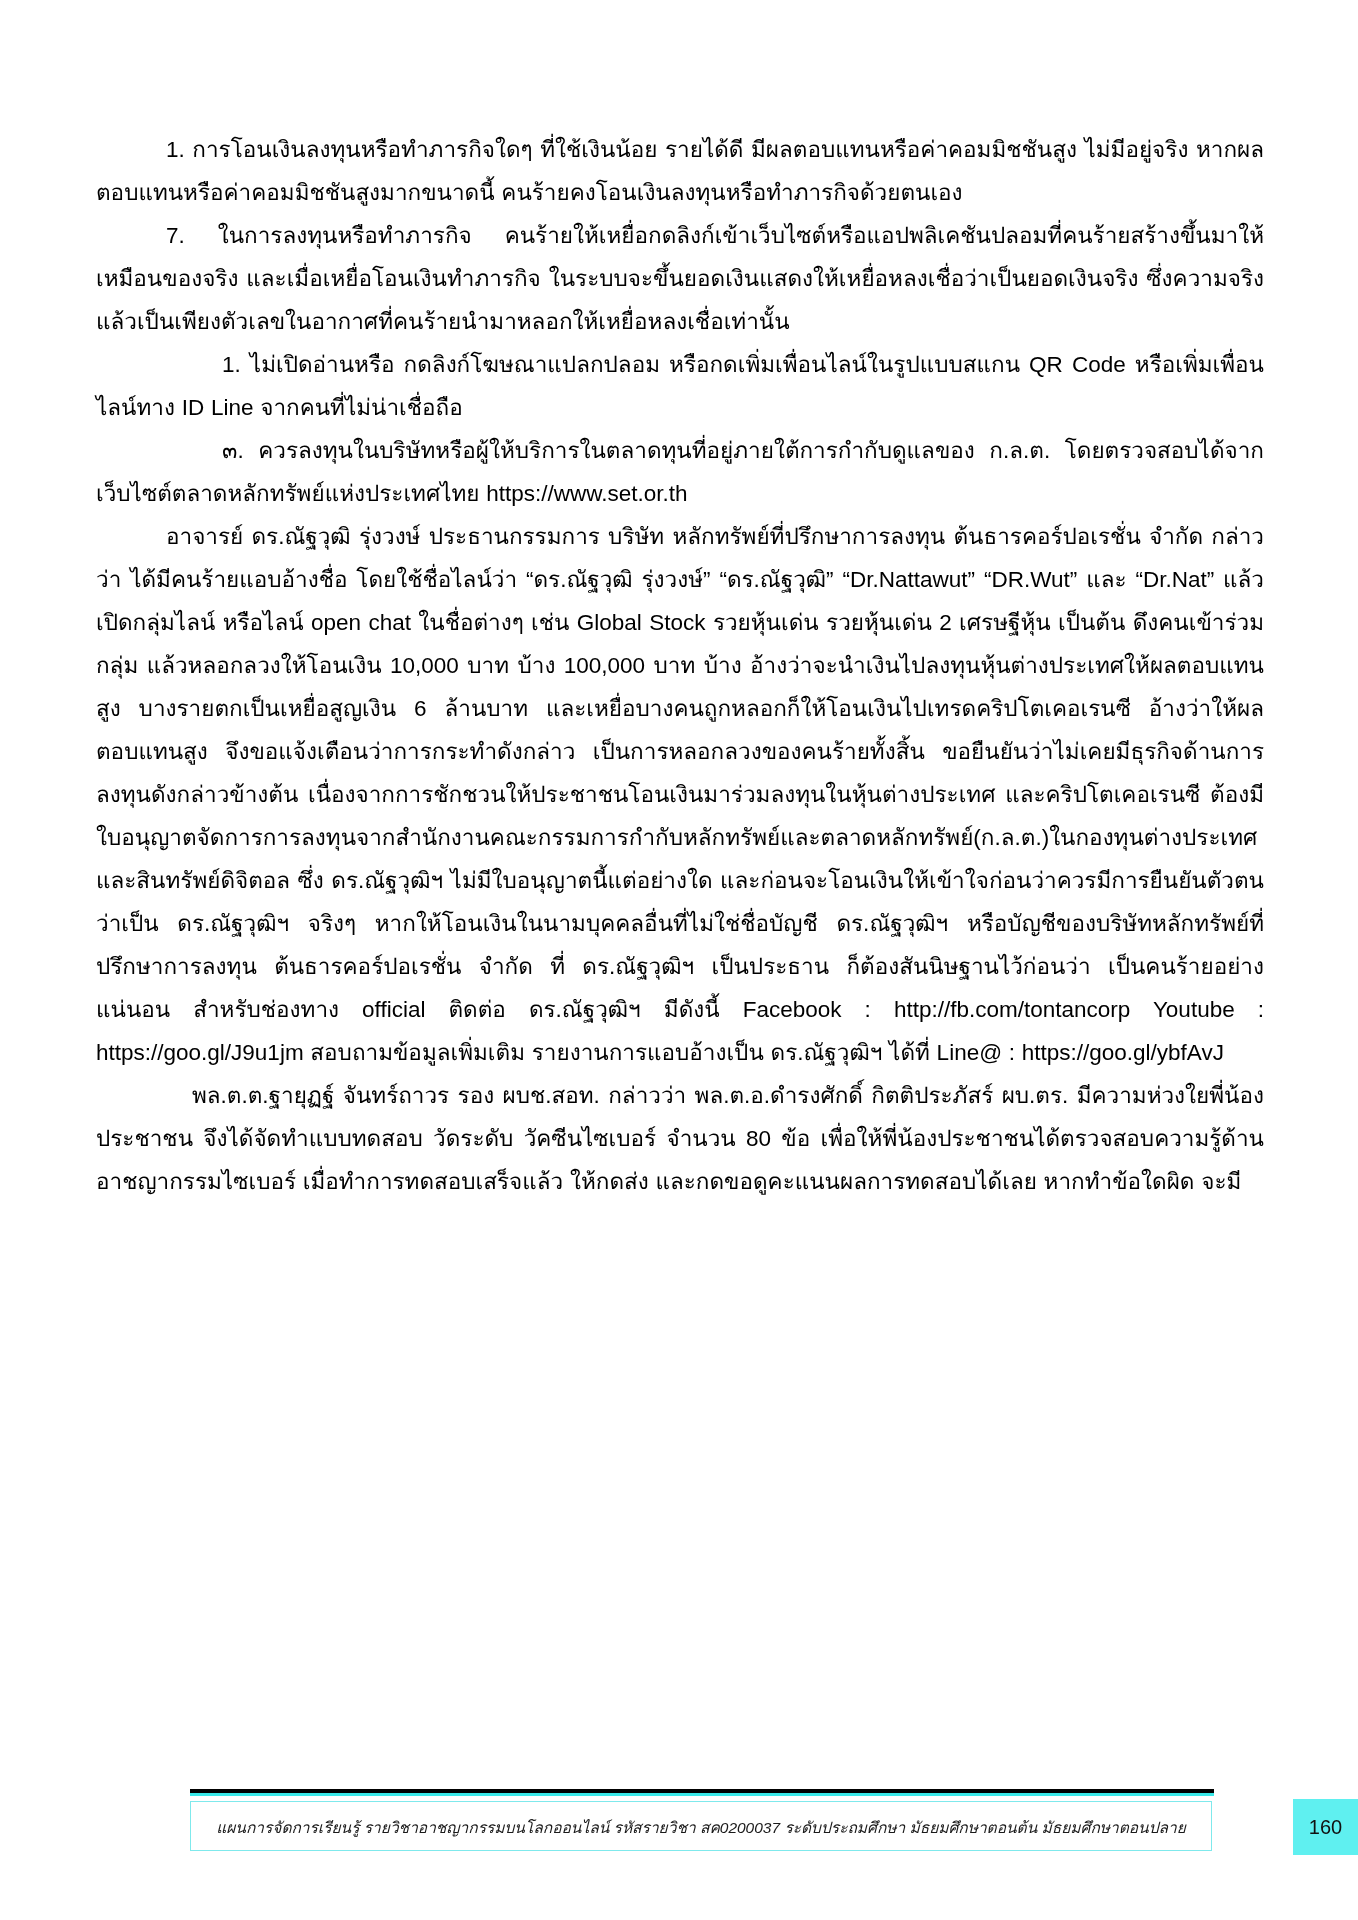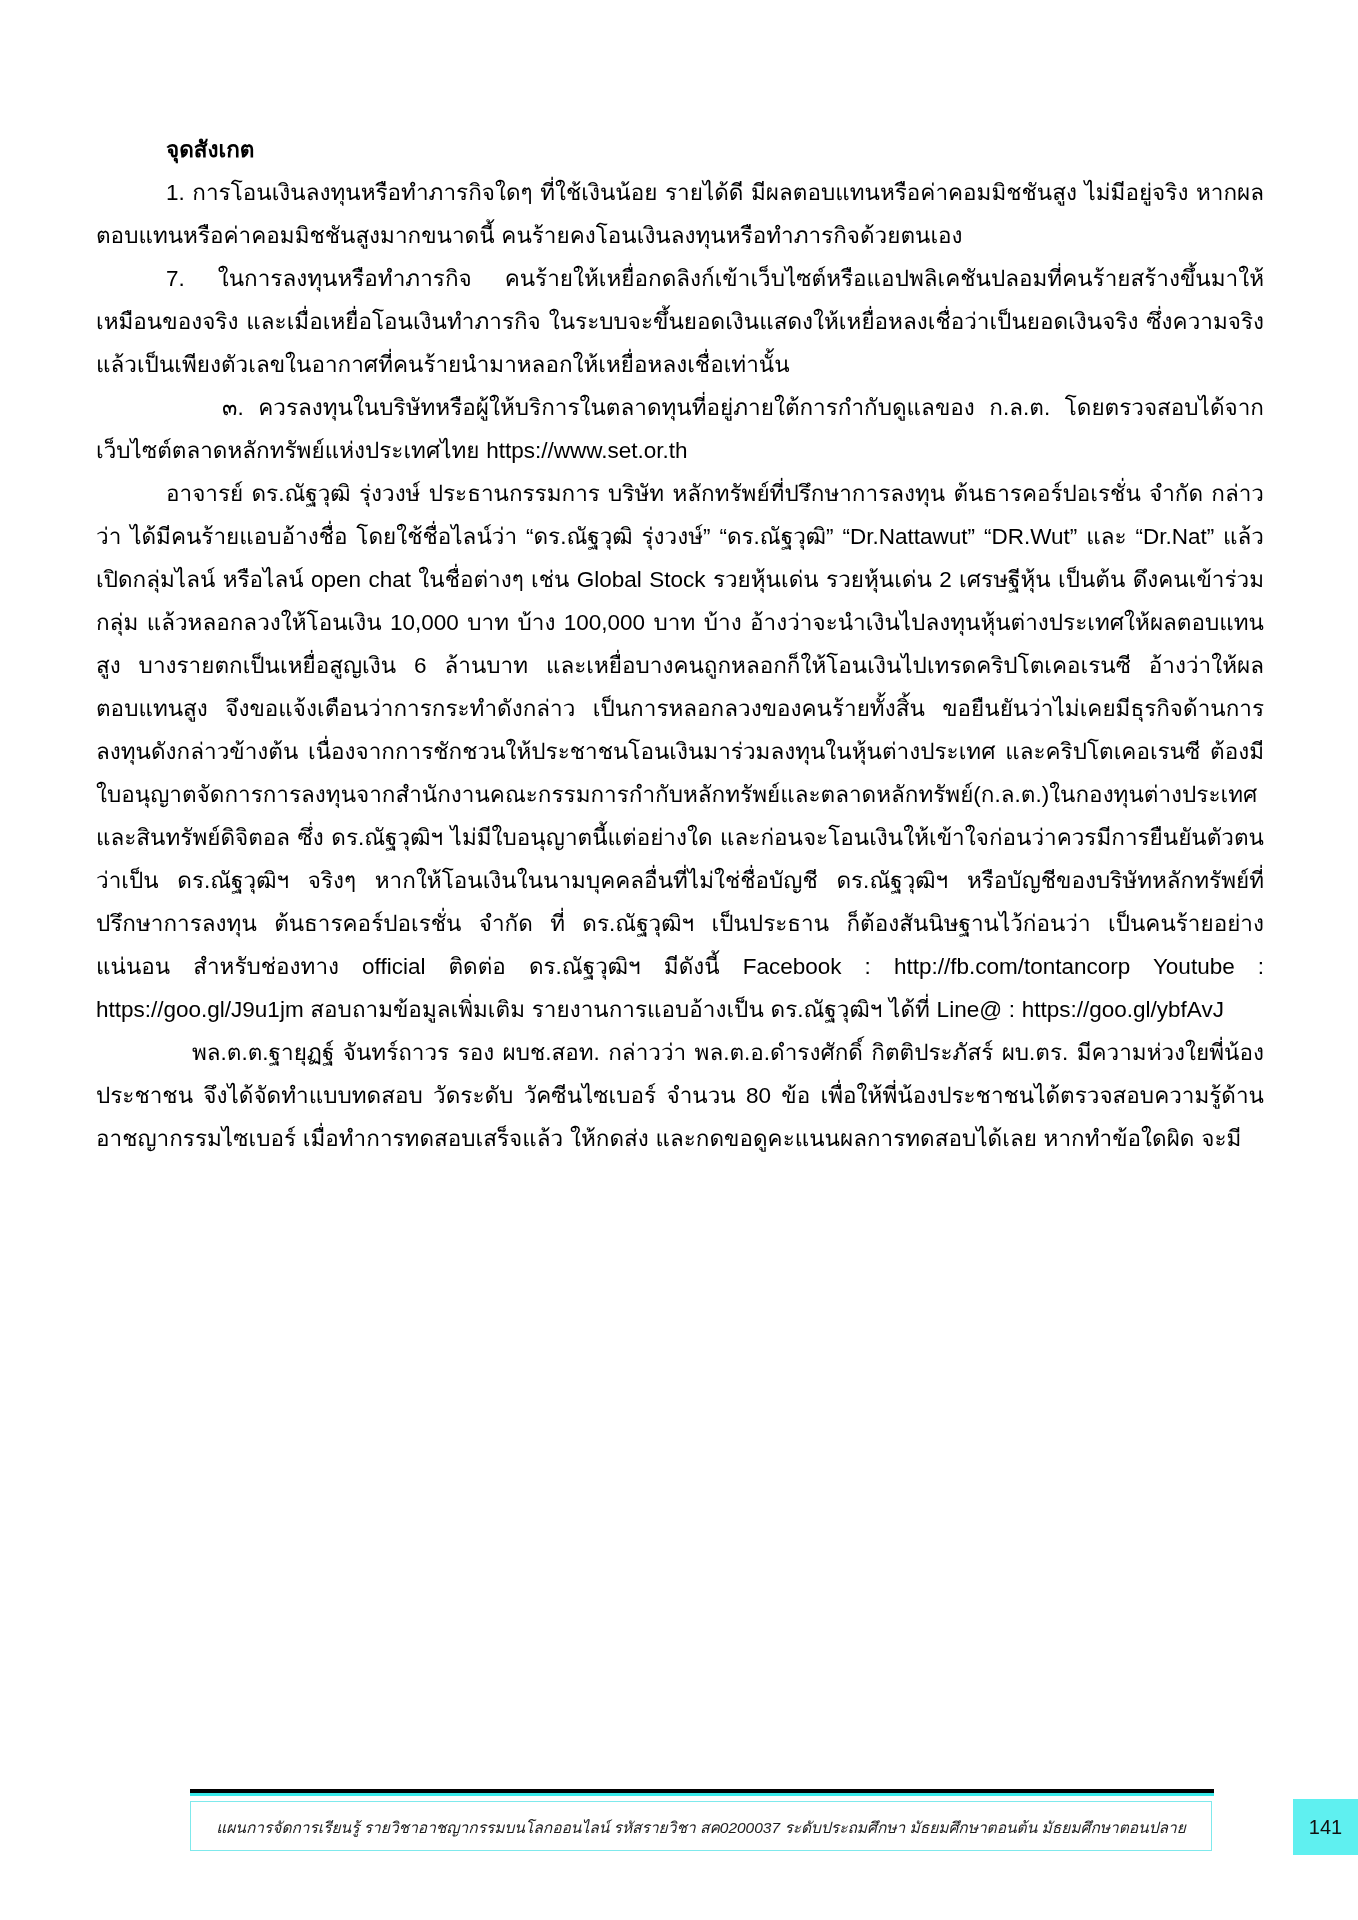--- a/index.html
+++ b/index.html
@@ -115,40 +115,40 @@
   }
 </style>
 </head>
 <body>
 
 <div class="page">
 
   <div class="content">
 
 
-    <p class="heading indent-head">จุดสังเกต</p>
 
     <p class="para indent-1">1.  การโอนเงินลงทุนหรือทำภารกิจใดๆ ที่ใช้เงินน้อย  รายได้ดี  มีผลตอบแทนหรือค่าคอมมิชชันสูง  ไม่มีอยู่จริง หากผลตอบแทนหรือค่าคอมมิชชันสูงมากขนาดนี้  คนร้ายคงโอนเงินลงทุนหรือทำภารกิจด้วยตนเอง</p>
 
     <p class="para indent-1">7. ในการลงทุนหรือทำภารกิจ  คนร้ายให้เหยื่อกดลิงก์เข้าเว็บไซต์หรือแอปพลิเคชันปลอมที่คนร้ายสร้างขึ้นมาให้เหมือนของจริง  และเมื่อเหยื่อโอนเงินทำภารกิจ ในระบบจะขึ้นยอดเงินแสดงให้เหยื่อหลงเชื่อว่าเป็นยอดเงินจริง ซึ่งความจริงแล้วเป็นเพียงตัวเลขในอากาศที่คนร้ายนำมาหลอกให้เหยื่อหลงเชื่อเท่านั้น</p>
 
 
 
+    <p class="para indent-3">1. ไม่เปิดอ่านหรือ กดลิงก์โฆษณาแปลกปลอม หรือกดเพิ่มเพื่อนไลน์ในรูปแบบสแกน QR Code หรือเพิ่มเพื่อนไลน์ทาง ID Line จากคนที่ไม่น่าเชื่อถือ</p>
 
 
     <p class="para indent-3">๓. ควรลงทุนในบริษัทหรือผู้ให้บริการในตลาดทุนที่อยู่ภายใต้การกำกับดูแลของ ก.ล.ต. โดยตรวจสอบได้จากเว็บไซต์ตลาดหลักทรัพย์แห่งประเทศไทย  https://www.set.or.th</p>
 
     <p class="para indent-1">อาจารย์ ดร.ณัฐวุฒิ รุ่งวงษ์ ประธานกรรมการ บริษัท หลักทรัพย์ที่ปรึกษาการลงทุน ต้นธารคอร์ปอเรชั่น จำกัด กล่าวว่า  ได้มีคนร้ายแอบอ้างชื่อ โดยใช้ชื่อไลน์ว่า “ดร.ณัฐวุฒิ รุ่งวงษ์” “ดร.ณัฐวุฒิ”  “Dr.Nattawut” “DR.Wut” และ “Dr.Nat” แล้วเปิดกลุ่มไลน์ หรือไลน์ open chat ในชื่อต่างๆ เช่น Global Stock รวยหุ้นเด่น รวยหุ้นเด่น 2 เศรษฐีหุ้น เป็นต้น ดึงคนเข้าร่วมกลุ่ม แล้วหลอกลวงให้โอนเงิน 10,000 บาท บ้าง 100,000 บาท บ้าง อ้างว่าจะนำเงินไปลงทุนหุ้นต่างประเทศให้ผลตอบแทนสูง บางรายตกเป็นเหยื่อสูญเงิน 6 ล้านบาท และเหยื่อบางคนถูกหลอกก็ให้โอนเงินไปเทรดคริปโตเคอเรนซี อ้างว่าให้ผลตอบแทนสูง จึงขอแจ้งเตือนว่าการกระทำดังกล่าว  เป็นการหลอกลวงของคนร้ายทั้งสิ้น ขอยืนยันว่าไม่เคยมีธุรกิจด้านการลงทุนดังกล่าวข้างต้น เนื่องจากการชักชวนให้ประชาชนโอนเงินมาร่วมลงทุนในหุ้นต่างประเทศ และคริปโตเคอเรนซี ต้องมีใบอนุญาตจัดการการลงทุนจากสำนักงานคณะกรรมการกำกับหลักทรัพย์และตลาดหลักทรัพย์(ก.ล.ต.)ในกองทุนต่างประเทศ และสินทรัพย์ดิจิตอล ซึ่ง ดร.ณัฐวุฒิฯ ไม่มีใบอนุญาตนี้แต่อย่างใด และก่อนจะโอนเงินให้เข้าใจก่อนว่าควรมีการยืนยันตัวตนว่าเป็น ดร.ณัฐวุฒิฯ จริงๆ หากให้โอนเงินในนามบุคคลอื่นที่ไม่ใช่ชื่อบัญชี ดร.ณัฐวุฒิฯ หรือบัญชีของบริษัทหลักทรัพย์ที่ปรึกษาการลงทุน ต้นธารคอร์ปอเรชั่น จำกัด ที่ ดร.ณัฐวุฒิฯ เป็นประธาน ก็ต้องสันนิษฐานไว้ก่อนว่า เป็นคนร้ายอย่างแน่นอน สำหรับช่องทาง official ติดต่อ ดร.ณัฐวุฒิฯ มีดังนี้ Facebook : http://fb.com/tontancorp Youtube : https://goo.gl/J9u1jm สอบถามข้อมูลเพิ่มเติม รายงานการแอบอ้างเป็น ดร.ณัฐวุฒิฯ ได้ที่ Line@ : https://goo.gl/ybfAvJ</p>
 
     <p class="para indent-2">พล.ต.ต.ฐายุฏฐ์  จันทร์ถาวร รอง ผบช.สอท. กล่าวว่า พล.ต.อ.ดำรงศักดิ์  กิตติประภัสร์ ผบ.ตร. มีความห่วงใยพี่น้องประชาชน จึงได้จัดทำแบบทดสอบ วัดระดับ วัคซีนไซเบอร์ จำนวน 80 ข้อ  เพื่อให้พี่น้องประชาชนได้ตรวจสอบความรู้ด้านอาชญากรรมไซเบอร์ เมื่อทำการทดสอบเสร็จแล้ว ให้กดส่ง และกดขอดูคะแนนผลการทดสอบได้เลย  หากทำข้อใดผิด จะมี</p>
 
   </div>
 
   <div class="footer">
     <div class="footer-rule-outer"></div>
     <div class="footer-rule-inner"></div>
     <div class="footer-box">
       <div class="footer-text">แผนการจัดการเรียนรู้ รายวิชาอาชญากรรมบนโลกออนไลน์ รหัสรายวิชา สค0200037  ระดับประถมศึกษา มัธยมศึกษาตอนต้น มัธยมศึกษาตอนปลาย</div>
     </div>
-    <div class="page-badge">141</div>
+    <div class="page-badge">160</div>
   </div>
 
 </div>
 
 </body></html>

